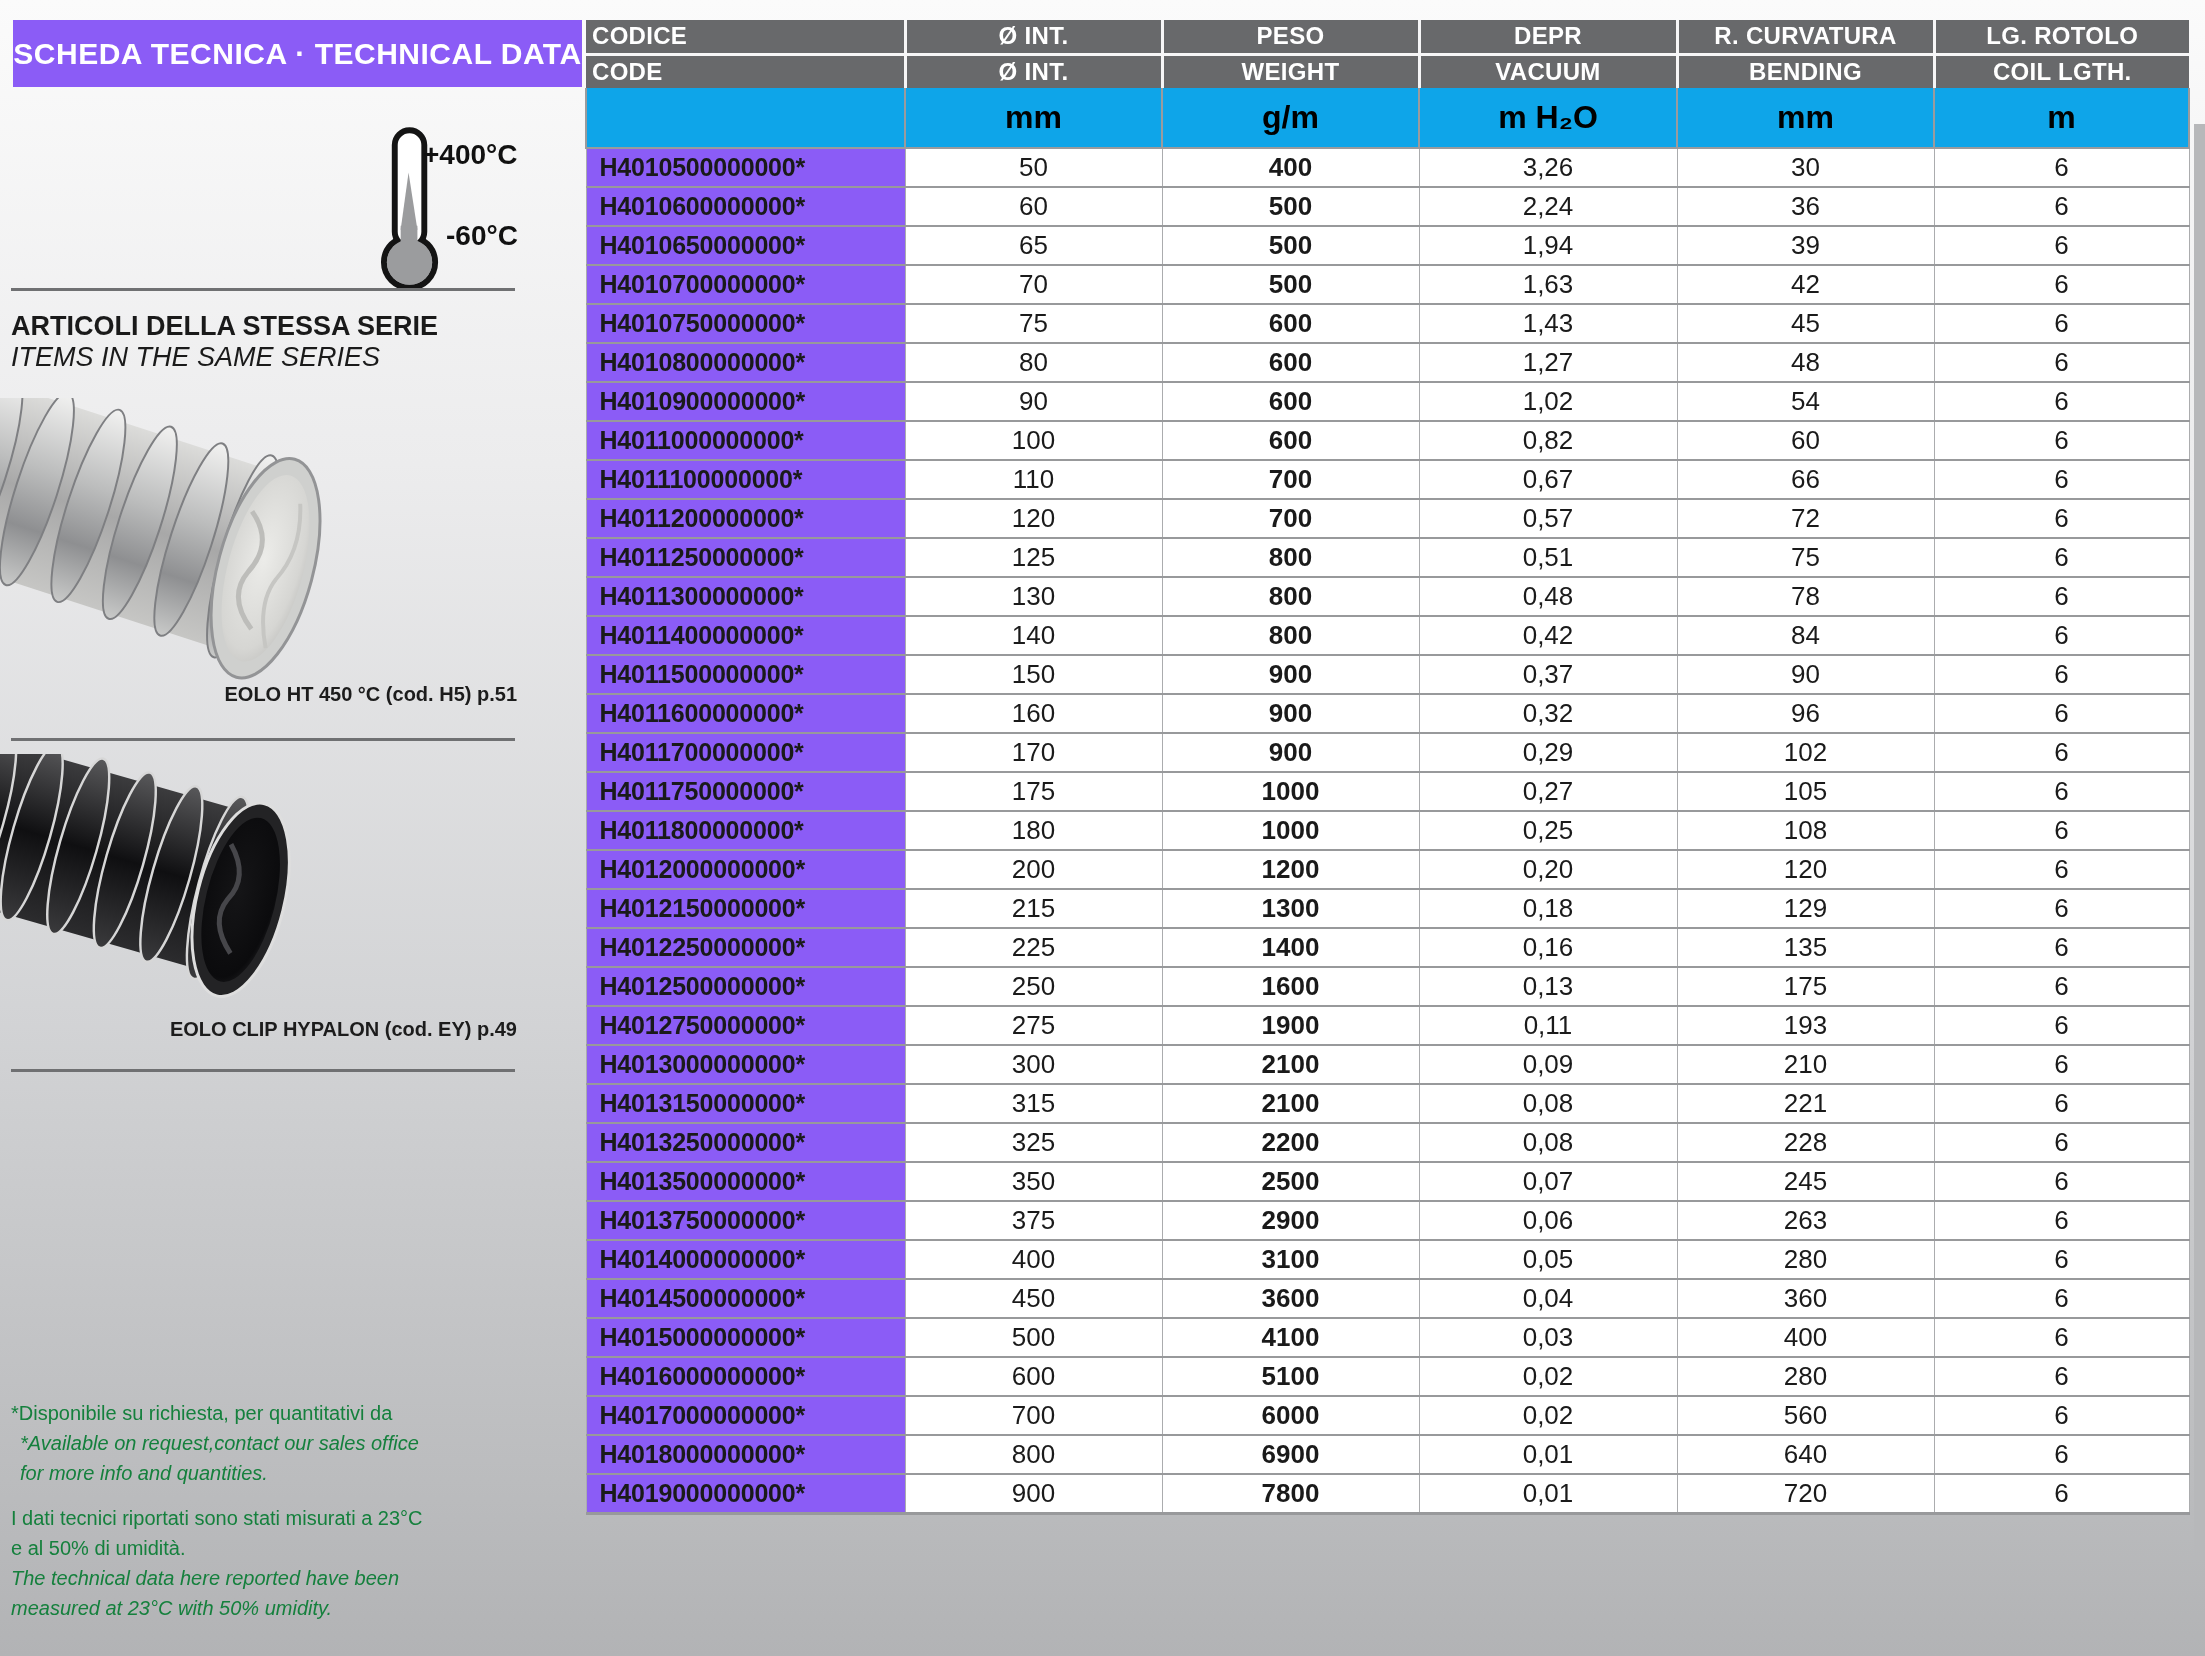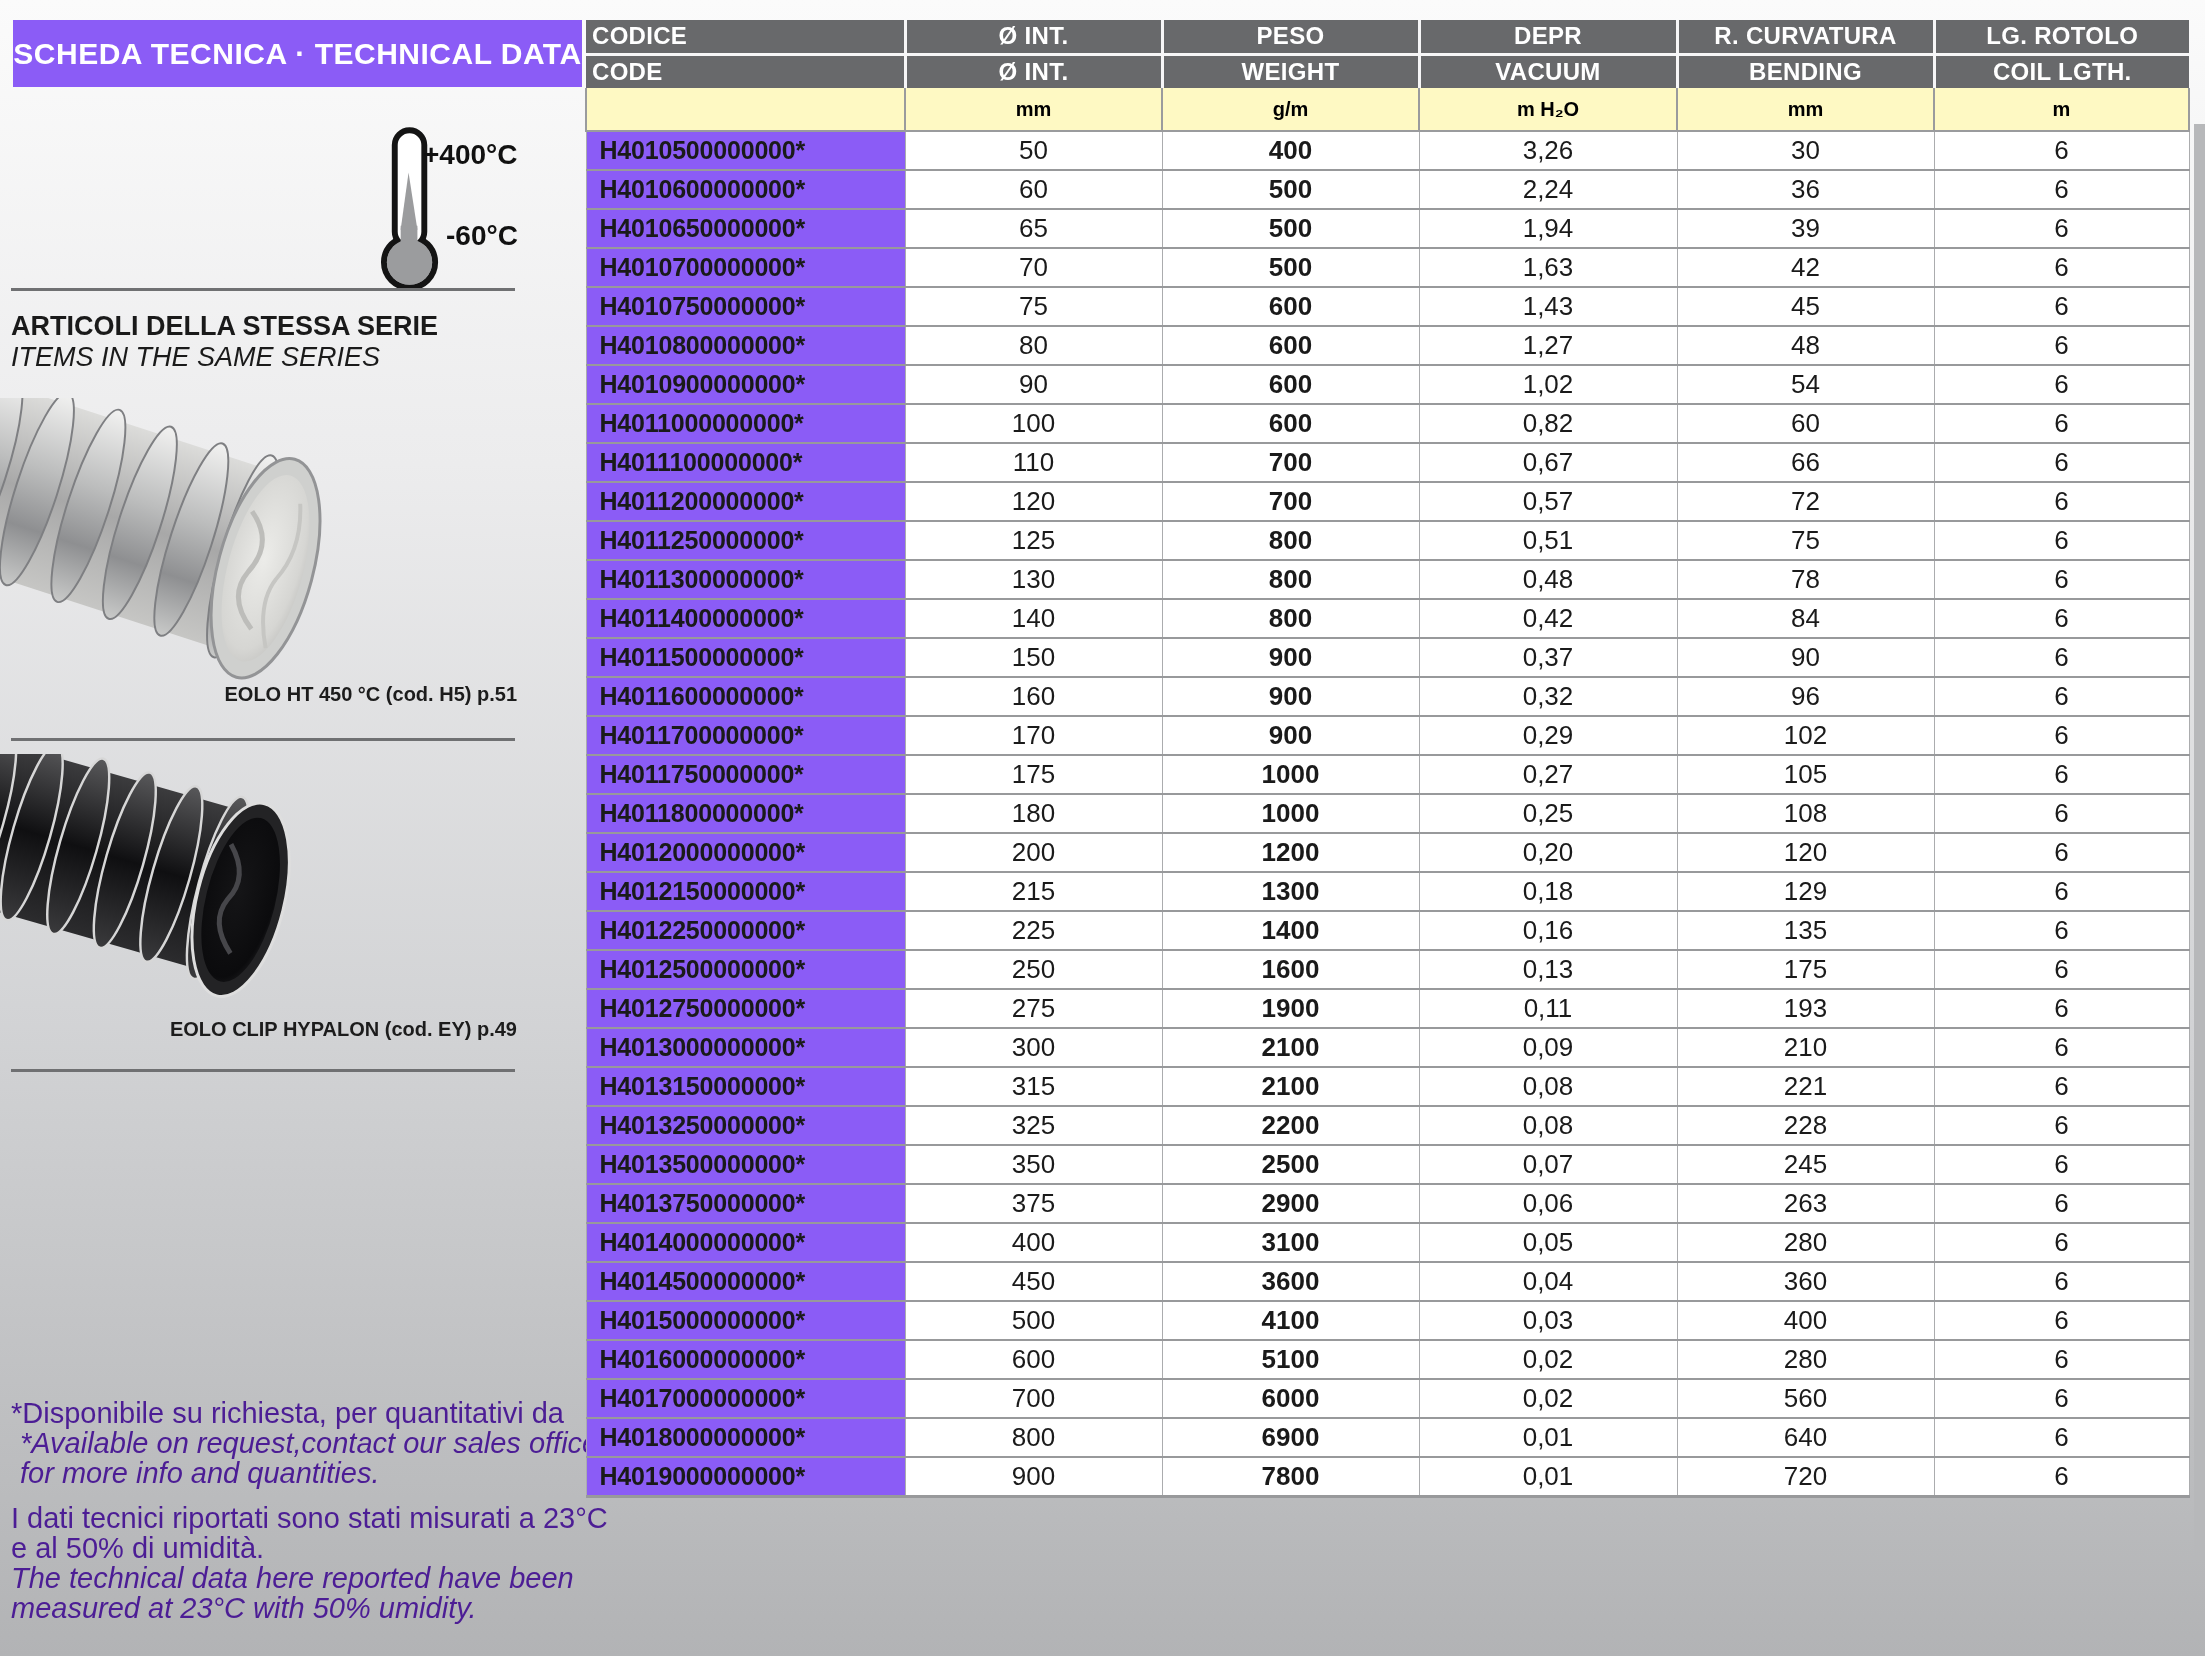--- a/index.html
+++ b/index.html
@@ -25,40 +25,40 @@
   .divider { position:absolute; left:11px; width:504px; height:3px; background:#6f7072; }
   .div1 { top:288px; } .div2 { top:738px; } .div3 { top:1069px; }
   .series-title   { position:absolute; left:11px; top:311px; font-size:27px; font-weight:700; white-space:nowrap; }
   .series-title-en{ position:absolute; left:11px; top:342px; font-size:27px; font-weight:400; font-style:italic; white-space:nowrap; }
   .photo { position:absolute; left:0; }
   .photo1 { top:398px; } .photo2 { top:754px; }
   .caption { position:absolute; left:99px; width:418px; text-align:right;
              font-size:20px; font-weight:700; color:#1c1c1c; white-space:nowrap; }
   .cap1 { top:683px; } .cap2 { top:1018px; }
   .footnotes { position:absolute; left:11px; top:1398px; width:572px; }
-  .fn { font-size:29px; line-height:30px; white-space:nowrap; color:#4c1d95; }
+  .fn { font-size:20px; line-height:30px; white-space:nowrap; color:#15803d; }
   .fn.it { font-style:italic; }
   .fn.ind { padding-left:9px; }
   .fn.gap { margin-top:15px; }
   
   table.tech {
     position:absolute; left:585px; top:20px; width:1605px;
     border-collapse:collapse; table-layout:fixed;
   }
   table.tech th {
     background:#68696b; color:#fff; font-weight:700; font-size:24px;
     height:34px; text-align:center; letter-spacing:0.3px;
     border-right:3px solid #f6f6f7; white-space:nowrap; overflow:hidden;
   }
   table.tech tr.h1 th { border-bottom:3px solid #f6f6f7; }
   table.tech th:last-child { border-right:none; }
   table.tech th.code-h { text-align:left; padding-left:6px; }
   table.tech tr.units td {
-    background:#fef9c3; color:#000; font-weight:700; font-size:20px;
-    height:43px; text-align:center;
+    background:#0ea5e9; color:#000; font-weight:700; font-size:32px;
+    height:60px; text-align:center;
     border:2px solid #9a9b9d; border-top:none;
   }
   table.tech tbody td {
     background:#fff; font-size:26px; height:39px; text-align:center;
     border-left:1px solid #abacae; border-right:1px solid #abacae;
     border-top:2px solid #98999b;
     white-space:nowrap; overflow:hidden;
   }
   table.tech tbody tr:last-child td { border-bottom:3px solid #98999b; }
   table.tech tbody td.c-code {

